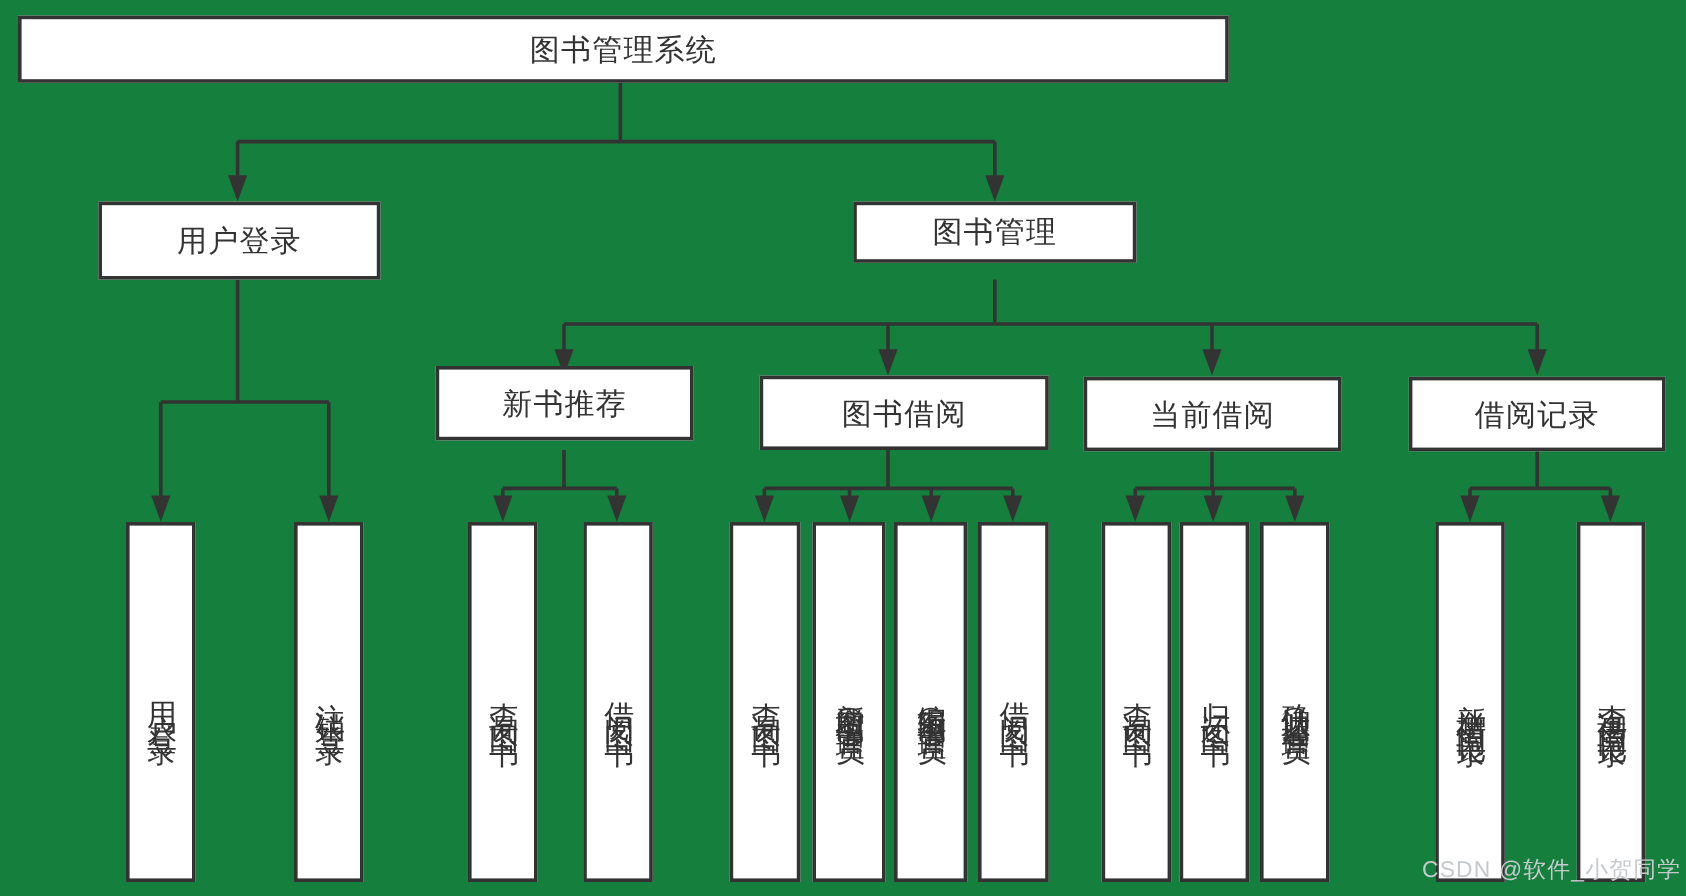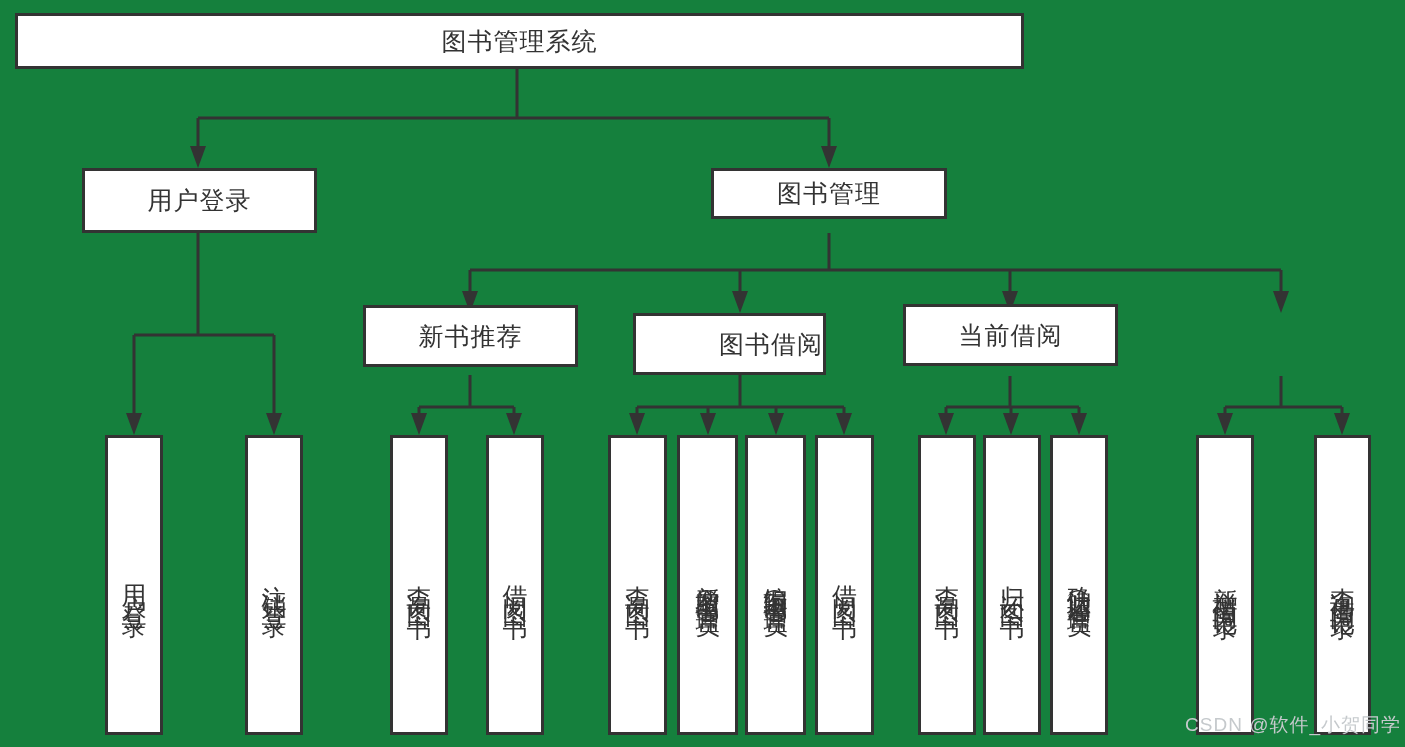--- a/index.html
+++ b/index.html
@@ -116,25 +116,28 @@
   <div class="box h" style="left:82px; top:168px; width:235px; height:65px;">
     <span>用户登录</span>
   </div>
   <div class="box h" style="left:711px; top:168px; width:236px; height:51px;">
     <span>图书管理</span>
   </div>
 
   <div class="box h" style="left:363px; top:305px; width:215px; height:62px;">
     <span>新书推荐</span>
   </div>
-  <div class="box h" style="left:633px; top:313px; width:193px; height:62px;justify-content:flex-end;">
+  <div class="box h" style="left:633px; top:313px; width:241px; height:62px;">
     <span>图书借阅</span>
   </div>
-  <div class="box h" style="left:903px; top:304px; width:215px; height:62px;">
+  <div class="box h" style="left:903px; top:314px; width:215px; height:62px;">
     <span>当前借阅</span>
+  </div>
+  <div class="box h" style="left:1174px; top:314px; width:214px; height:62px;">
+    <span>借阅记录</span>
   </div>
 
   <div class="box v" style="left:105px; top:435px; width:58px; height:300px;">
     <span>用户登录</span>
   </div>
   <div class="box v" style="left:245px; top:435px; width:58px; height:300px;">
     <span>注销登录</span>
   </div>
 
   <div class="box v" style="left:390px; top:435px; width:58px; height:300px;">

